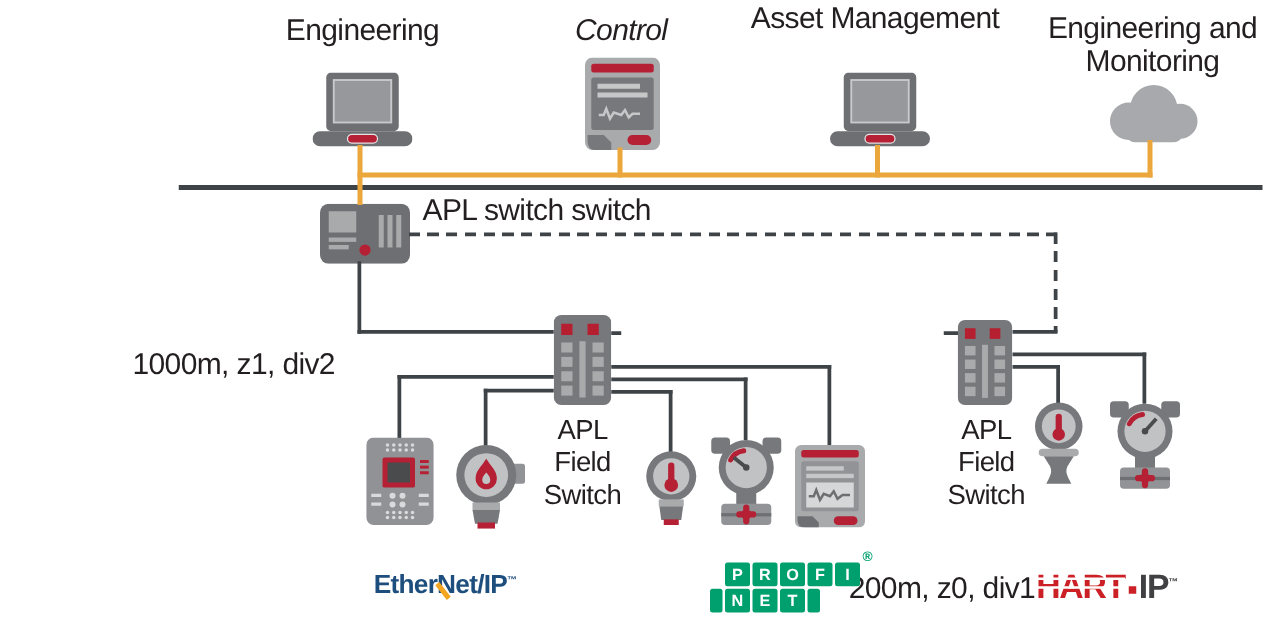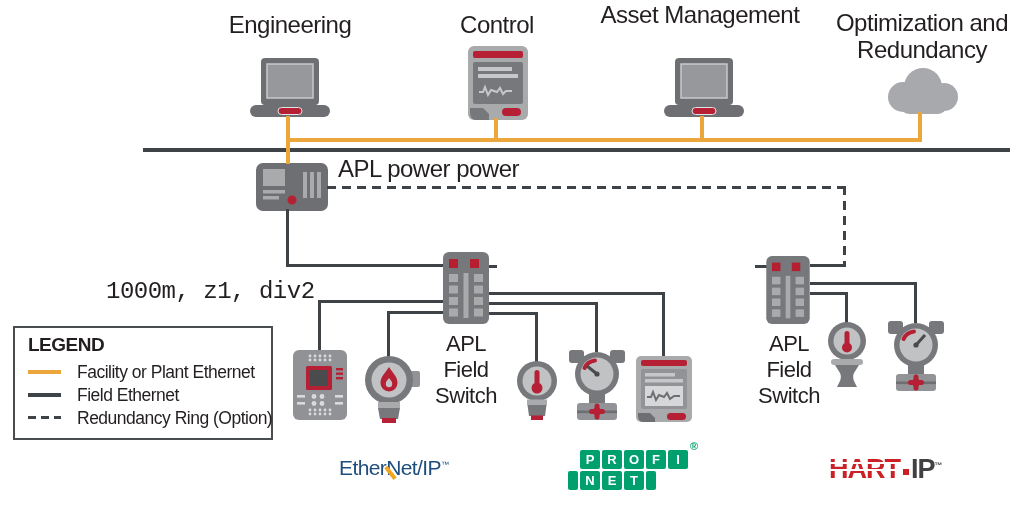--- a/index.html
+++ b/index.html
@@ -28,21 +28,21 @@
   
   .legend{position:absolute;left:13px;top:326px;width:260px;height:114px;border:2px solid #4a4d4f;background:#fff;box-sizing:border-box;}
   .legend-title{position:absolute;left:13px;top:6px;font-size:19px;font-weight:bold;letter-spacing:-0.5px;}
   .legend-row{position:absolute;left:13px;height:20px;}
   .legend-sample{position:absolute;left:0;top:8px;width:33px;}
   .legend-text{position:absolute;left:49px;top:0;font-size:17.5px;letter-spacing:-0.5px;white-space:nowrap;}
   .ls-yellow{height:4px;background:#eba73c;}
   .ls-dark{height:4px;background:#3e4347;}
   .ls-dash{height:3px;background:repeating-linear-gradient(90deg,#3e4347 0 8px,transparent 8px 13px);}
   
-  .logo-eip{position:absolute;left:299px;top:456px;font-size:21px;font-weight:normal;color:#1d4e7e;letter-spacing:-0.6px;white-space:nowrap;margin-left:40px;}
+  .logo-eip{position:absolute;left:299px;top:456px;font-size:21px;font-weight:bold;color:#1d4e7e;letter-spacing:-0.6px;white-space:nowrap;}
   .eipN{position:relative;display:inline-block;}
   .n-slash{position:absolute;left:0px;top:9px;width:15px;height:3.5px;background:#f3a51f;transform:rotate(52deg);transform-origin:left center;}
   .logo-tm{font-size:8px;vertical-align:super;letter-spacing:0;}
   .logo-pn{position:absolute;left:566px;top:446px;width:140px;height:54px;}
   .pn-row{position:absolute;display:flex;gap:2px;}
   .pn-tile{width:20px;height:19px;background:#00a06e;border-radius:2px;color:#fff;font-size:13px;font-weight:bold;
     display:flex;align-items:center;justify-content:center;font-family:"Liberation Sans",sans-serif;}
   .pn-blank{width:10px;height:19px;background:#00a06e;border-radius:2px;}
   .pn-reg{position:absolute;left:124px;top:-6px;font-size:11px;color:#00a06e;font-weight:bold;}
   .logo-hart{position:absolute;left:829px;top:454px;font-size:27px;font-weight:bold;letter-spacing:-1px;white-space:nowrap;}
@@ -51,23 +51,23 @@
   .hart-dash{display:inline-block;width:6px;height:6px;background:#cc2027;margin:0 2px 3px 3px;}
   .hart-ip{color:#414042;}
   svg{display:block;}
 </style>
 </head>
 <body>
 
 <div id="canvas">
 
   <div class="lbl t24 center" style="left:190px;top:12px;width:200px;">Engineering</div>
-  <div class="lbl t24 center" style="left:447px;top:12px;width:100px;">Control</div>
+  <div class="lbl t24 center" style="left:447px;top:12px;width:100px;font-style:italic;">Control</div>
   <div class="lbl t24 center" style="left:600px;top:2px;width:200px;">Asset Management</div>
-  <div class="lbl t24 center" style="left:832px;top:10px;width:180px;">Optimization and Redundancy</div>
+  <div class="lbl t24 center" style="left:832px;top:10px;width:180px;">Engineering and Monitoring</div>
 
   <div class="abs" style="left:250px;top:58px;">
     <svg width="80" height="60" viewBox="0 0 80 60">
       <rect x="11" y="0" width="58" height="47" rx="4" fill="#6e6f72"></rect>
       <rect x="17" y="6" width="46" height="34" fill="#97989b" stroke="#c8c9cb" stroke-width="1.5"></rect>
       <rect x="0" y="47" width="80" height="12" rx="6" fill="#6e6f72"></rect>
       <rect x="28" y="49.5" width="24" height="7" rx="3.5" fill="#b52034" stroke="#e3e4e5" stroke-width="1"></rect>
     </svg>
   </div>
 
@@ -114,32 +114,33 @@
       <rect x="0" y="0" width="72" height="48" rx="7" fill="#6e6f72"></rect>
       <rect x="7" y="6" width="22" height="17" fill="#a8aaac"></rect>
       <rect x="7" y="27" width="22" height="3.5" fill="#a8aaac"></rect>
       <rect x="7" y="33" width="16" height="3.5" fill="#a8aaac"></rect>
       <circle cx="36" cy="37" r="4.5" fill="#b52034"></circle>
       <rect x="47" y="9" width="4" height="26" fill="#a8aaac"></rect>
       <rect x="54" y="9" width="4" height="26" fill="#a8aaac"></rect>
       <rect x="61" y="9" width="4" height="26" fill="#a8aaac"></rect>
     </svg>
   </div>
-  <div class="lbl t24" style="left:338px;top:156px;">APL power power</div>
+  <div class="lbl t24" style="left:338px;top:156px;">APL switch switch</div>
 
   <div class="hdash" style="left:327px;top:186px;width:519px;"></div>
   <div class="vdash" style="left:843px;top:186px;height:80px;"></div>
   <div class="hline" style="left:810px;top:264px;width:36px;"></div>
 
   <div class="vline" style="left:286px;top:209px;height:58px;"></div>
   <div class="hline" style="left:286px;top:264px;width:157px;"></div>
 
-  <div class="lbl t24" style="left:106px;top:279px;font-family:Liberation Mono, monospace;">1000m, z1, div2</div>
+  <div class="lbl t24" style="left:106px;top:279px;">1000m, z1, div2</div>
   <div class="hline" style="left:489px;top:265px;width:8px;"></div>
   <div class="hline" style="left:755px;top:265px;width:12px;"></div>
+  <div class="lbl t24" style="left:679px;top:458px;">200m, z0, div1</div>
 
   <div class="abs" style="left:443px;top:252px;">
     <svg width="46" height="72" viewBox="0 0 46 72">
       <rect x="0" y="0" width="46" height="72" rx="6" fill="#77787b"></rect>
       <rect x="6" y="7" width="9" height="9" fill="#b51f30"></rect>
       <rect x="27" y="7" width="9" height="9" fill="#b51f30"></rect>
       <rect x="20.5" y="21" width="5" height="45" fill="#a8aaac"></rect>
       <rect x="6" y="22" width="9" height="8" fill="#a8aaac"></rect>
       <rect x="6" y="33.5" width="9" height="8" fill="#a8aaac"></rect>
       <rect x="6" y="45" width="9" height="8" fill="#a8aaac"></rect>
@@ -319,35 +320,20 @@
       <circle cx="29" cy="25" r="2.6" fill="#4a4b4d"></circle>
       <rect x="21" y="45" width="16" height="11" fill="#77787b"></rect>
       <rect x="9" y="54" width="40" height="17" rx="3" fill="#919396"></rect>
       <rect x="9" y="61.5" width="40" height="2.6" fill="#6e6f72"></rect>
       <rect x="26.5" y="54.5" width="5" height="16" rx="2.5" fill="#b52034"></rect>
       <rect x="21" y="60" width="16" height="5" rx="2.5" fill="#b52034"></rect>
       <circle cx="29" cy="62.5" r="4" fill="#b52034"></circle>
     </svg>
   </div>
 
-  <div class="legend">
-    <div class="legend-title">LEGEND</div>
-    <div class="legend-row" style="top:34px;">
-      <div class="legend-sample ls-yellow"></div>
-      <div class="legend-text">Facility or Plant Ethernet</div>
-    </div>
-    <div class="legend-row" style="top:57px;">
-      <div class="legend-sample ls-dark"></div>
-      <div class="legend-text">Field Ethernet</div>
-    </div>
-    <div class="legend-row" style="top:80px;">
-      <div class="legend-sample ls-dash"></div>
-      <div class="legend-text">Redundancy Ring (Option)</div>
-    </div>
-  </div>
 
   <div class="logo-eip">
     <span>Ether</span><span class="eipN"><span>N</span><span class="n-slash"></span></span><span>et/IP</span><span class="logo-tm">™</span>
   </div>
 
   <div class="logo-pn">
     <div class="pn-row" style="left:14px;top:4px;">
       <div class="pn-tile">P</div>
       <div class="pn-tile">R</div>
       <div class="pn-tile">O</div>

